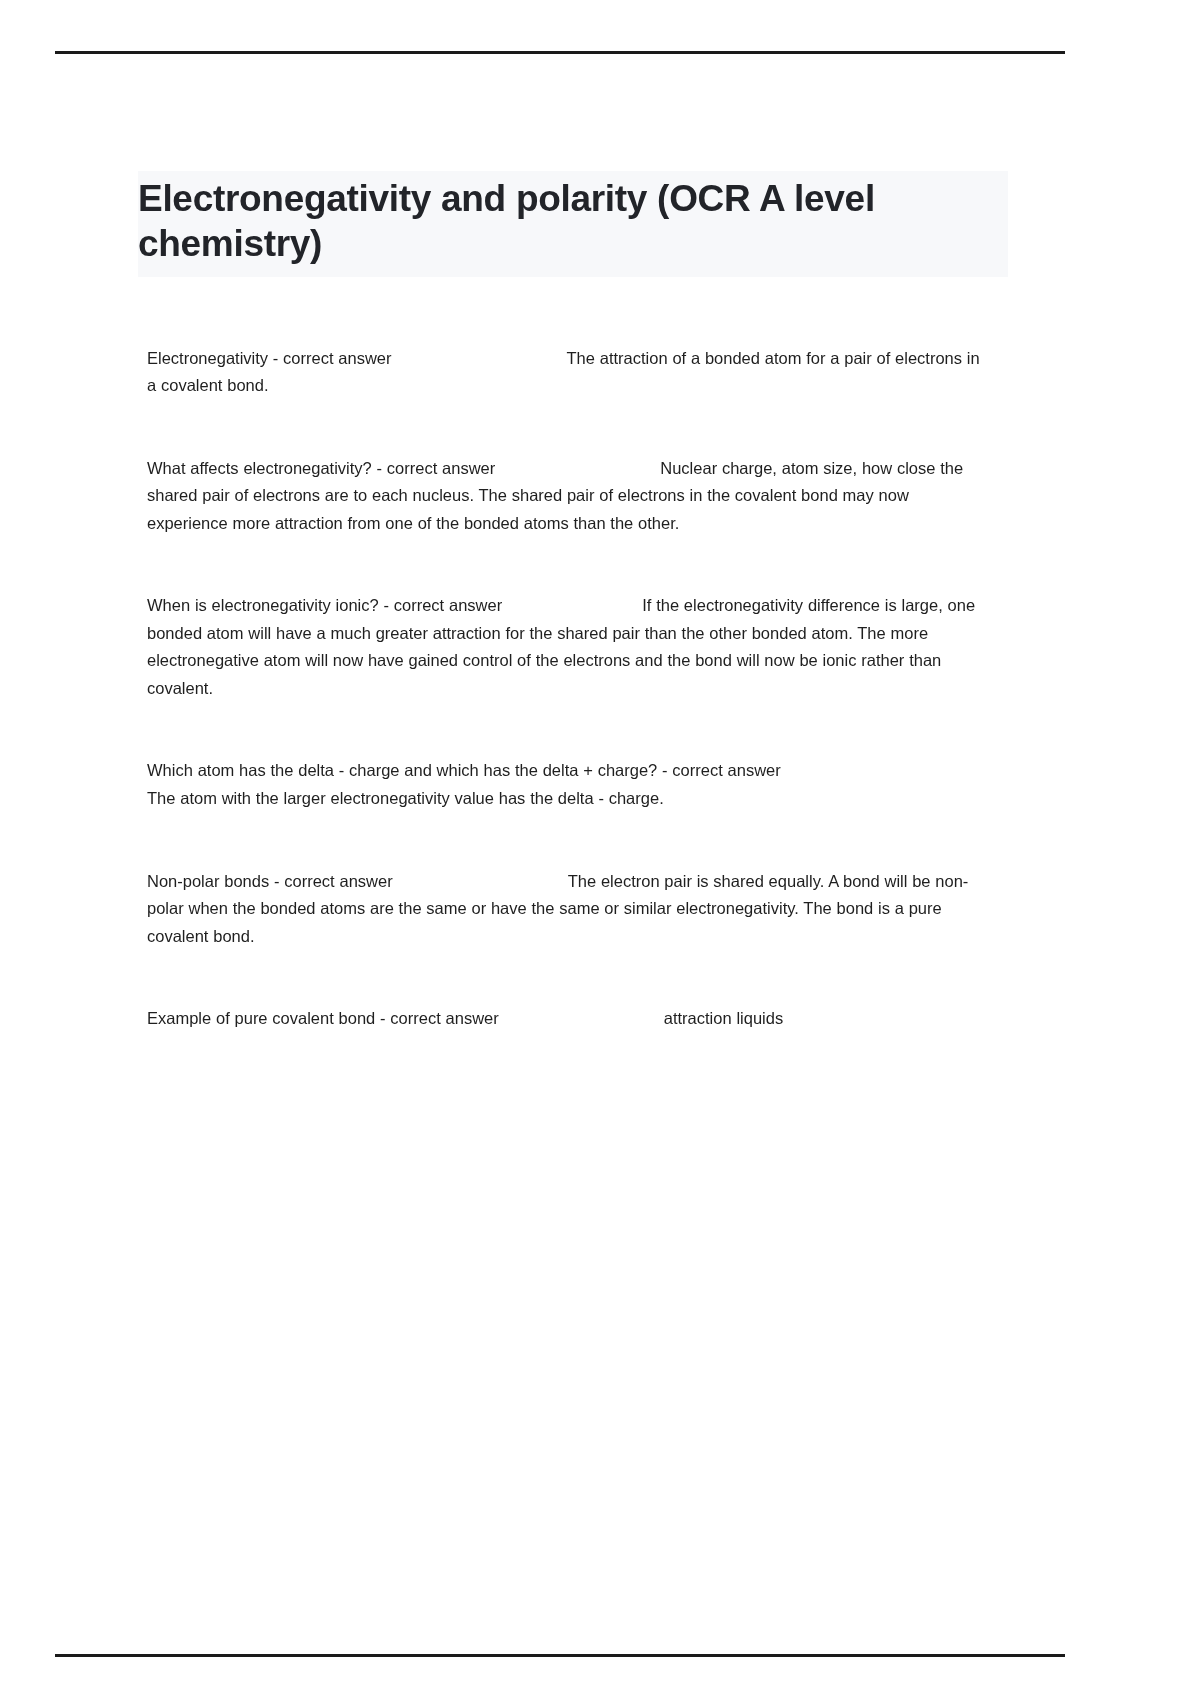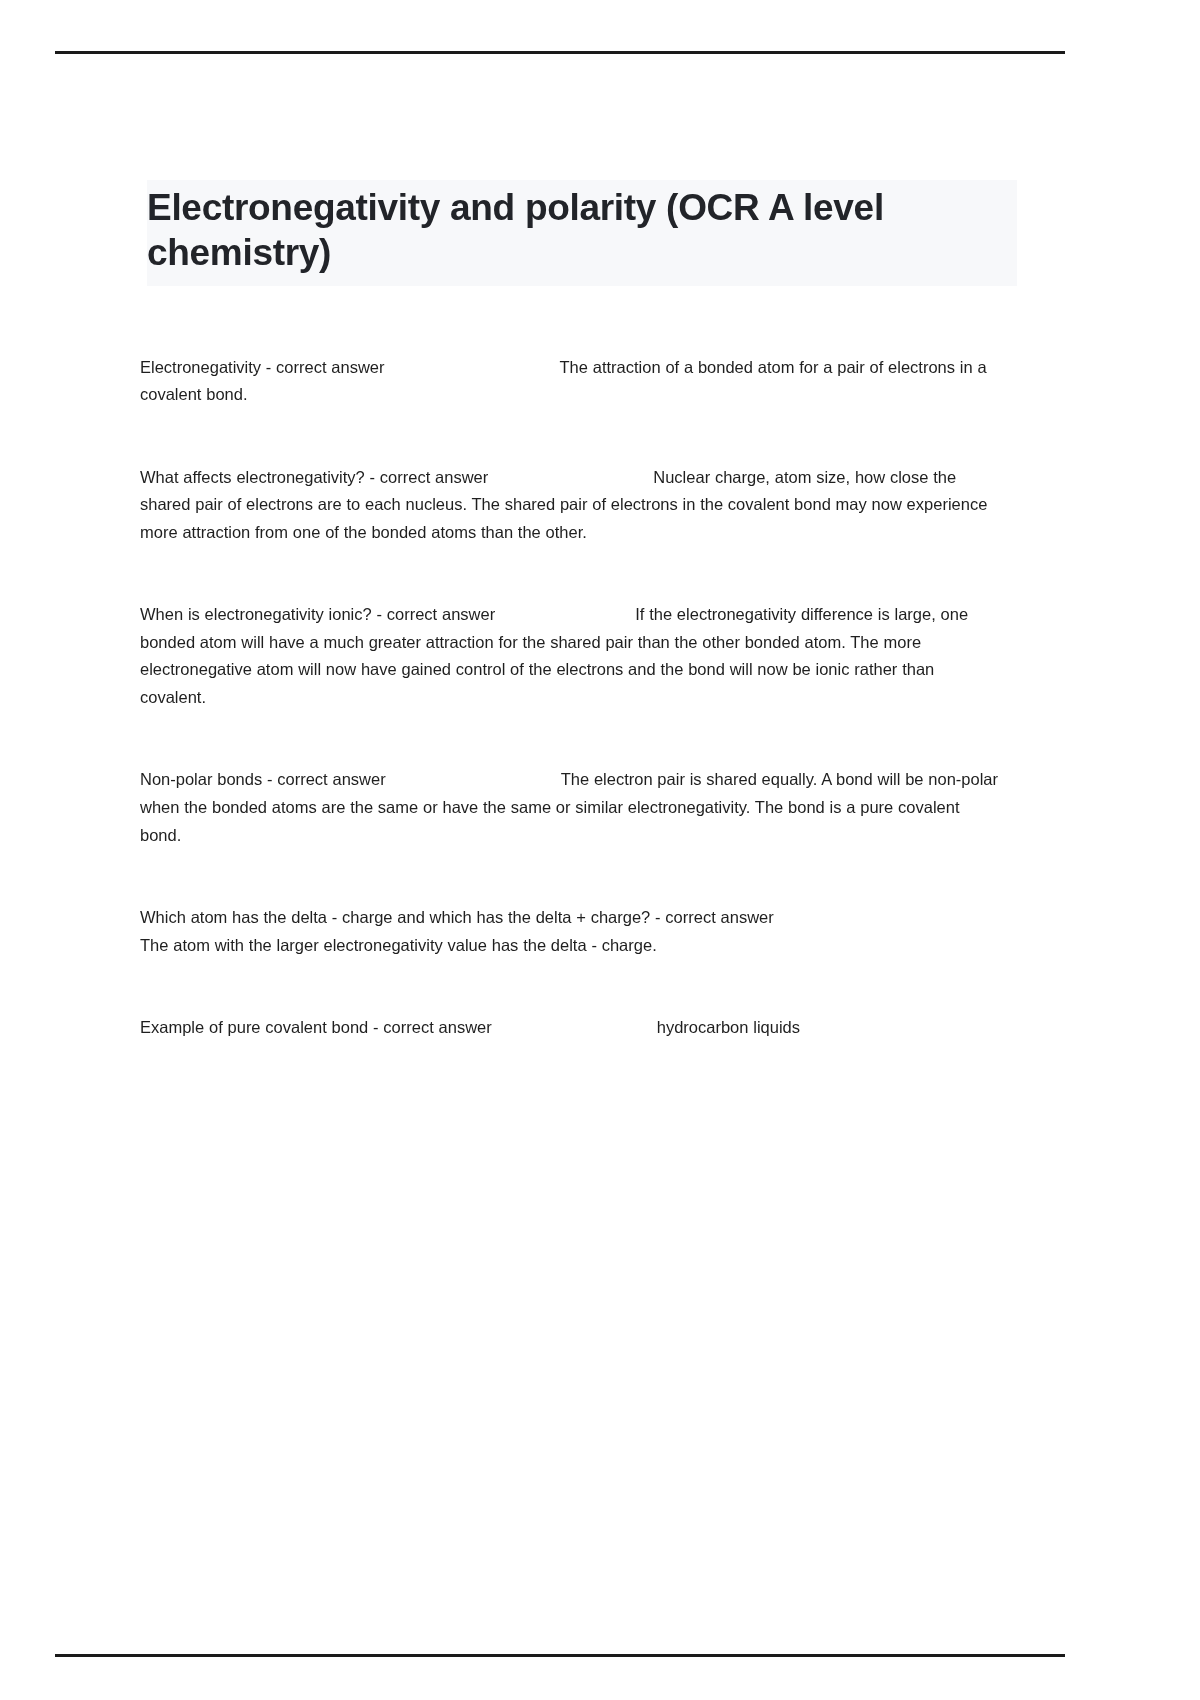--- a/index.html
+++ b/index.html
@@ -35,33 +35,33 @@
   .rule-bottom { top: 1654px; }
 
   .content {
     position: absolute;
     left: 135px;
     top: 168px;
     width: 870px;
   }
 
   .doc-title {
-    margin: 12px;
+    margin: 3px;
     padding: 6px 0 10px 0;
     width: 870px;
     font-size: 37px;
     line-height: 1.21;
     font-weight: bold;
     letter-spacing: -0.3px;
     color: #222429;
     background: linear-gradient(to right, #f7f8fa 0%, #f7f8fa 100%);
   }
 
   .qa-list {
-    margin: 5px;
+    margin: 12px;
     padding: 0;
     list-style: none;
     margin-top: 68px;
   }
 
   .qa-item {
     margin: 0 0 55px 0;
     padding: 0;
     font-size: 16.5px;
     line-height: 1.67;
@@ -97,27 +97,27 @@
       <li class="qa-item">
         <span class="qa-prompt">Electronegativity - correct answer</span><span class="gap-lg"></span><span class="qa-answer">The attraction of a bonded atom for a pair of electrons in a covalent bond.</span>
       </li>
       <li class="qa-item">
         <span class="qa-prompt">What affects electronegativity? - correct answer</span><span class="gap-md"></span><span class="qa-answer">Nuclear charge, atom size, how close the shared pair of electrons are to each nucleus. The shared pair of electrons in the covalent bond may now experience more attraction from one of the bonded atoms than the other.</span>
       </li>
       <li class="qa-item">
         <span class="qa-prompt">When is electronegativity ionic? - correct answer</span><span class="gap-xs"></span><span class="qa-answer">If the electronegativity difference is large, one bonded atom will have a much greater attraction for the shared pair than the other bonded atom. The more electronegative atom will now have gained control of the electrons and the bond will now be ionic rather than covalent.</span>
       </li>
       <li class="qa-item">
+        <span class="qa-prompt">Which atom has the delta - charge and which has the delta + charge? - correct answer</span><span class="br-hard"></span><span class="qa-answer">The atom with the larger electronegativity value has the delta - charge.</span>
+      </li>
+      <li class="qa-item">
         <span class="qa-prompt">Non-polar bonds - correct answer</span><span class="gap-lg"></span><span class="qa-answer">The electron pair is shared equally. A bond will be non-polar when the bonded atoms are the same or have the same or similar electronegativity. The bond is a pure covalent bond.</span>
       </li>
       <li class="qa-item">
-        <span class="qa-prompt">Which atom has the delta - charge and which has the delta + charge? - correct answer</span><span class="br-hard"></span><span class="qa-answer">The atom with the larger electronegativity value has the delta - charge.</span>
-      </li>
-      <li class="qa-item">
-        <span class="qa-prompt">Example of pure covalent bond - correct answer</span><span class="gap-md"></span><span class="qa-answer">hydrocarbon liquids</span>
+        <span class="qa-prompt">Example of pure covalent bond - correct answer</span><span class="gap-md"></span><span class="qa-answer">attraction liquids</span>
       </li>
     </ul>
 
   </div>
 
   <div class="rule rule-bottom"></div>
 
 </div>
 
 </body></html>

